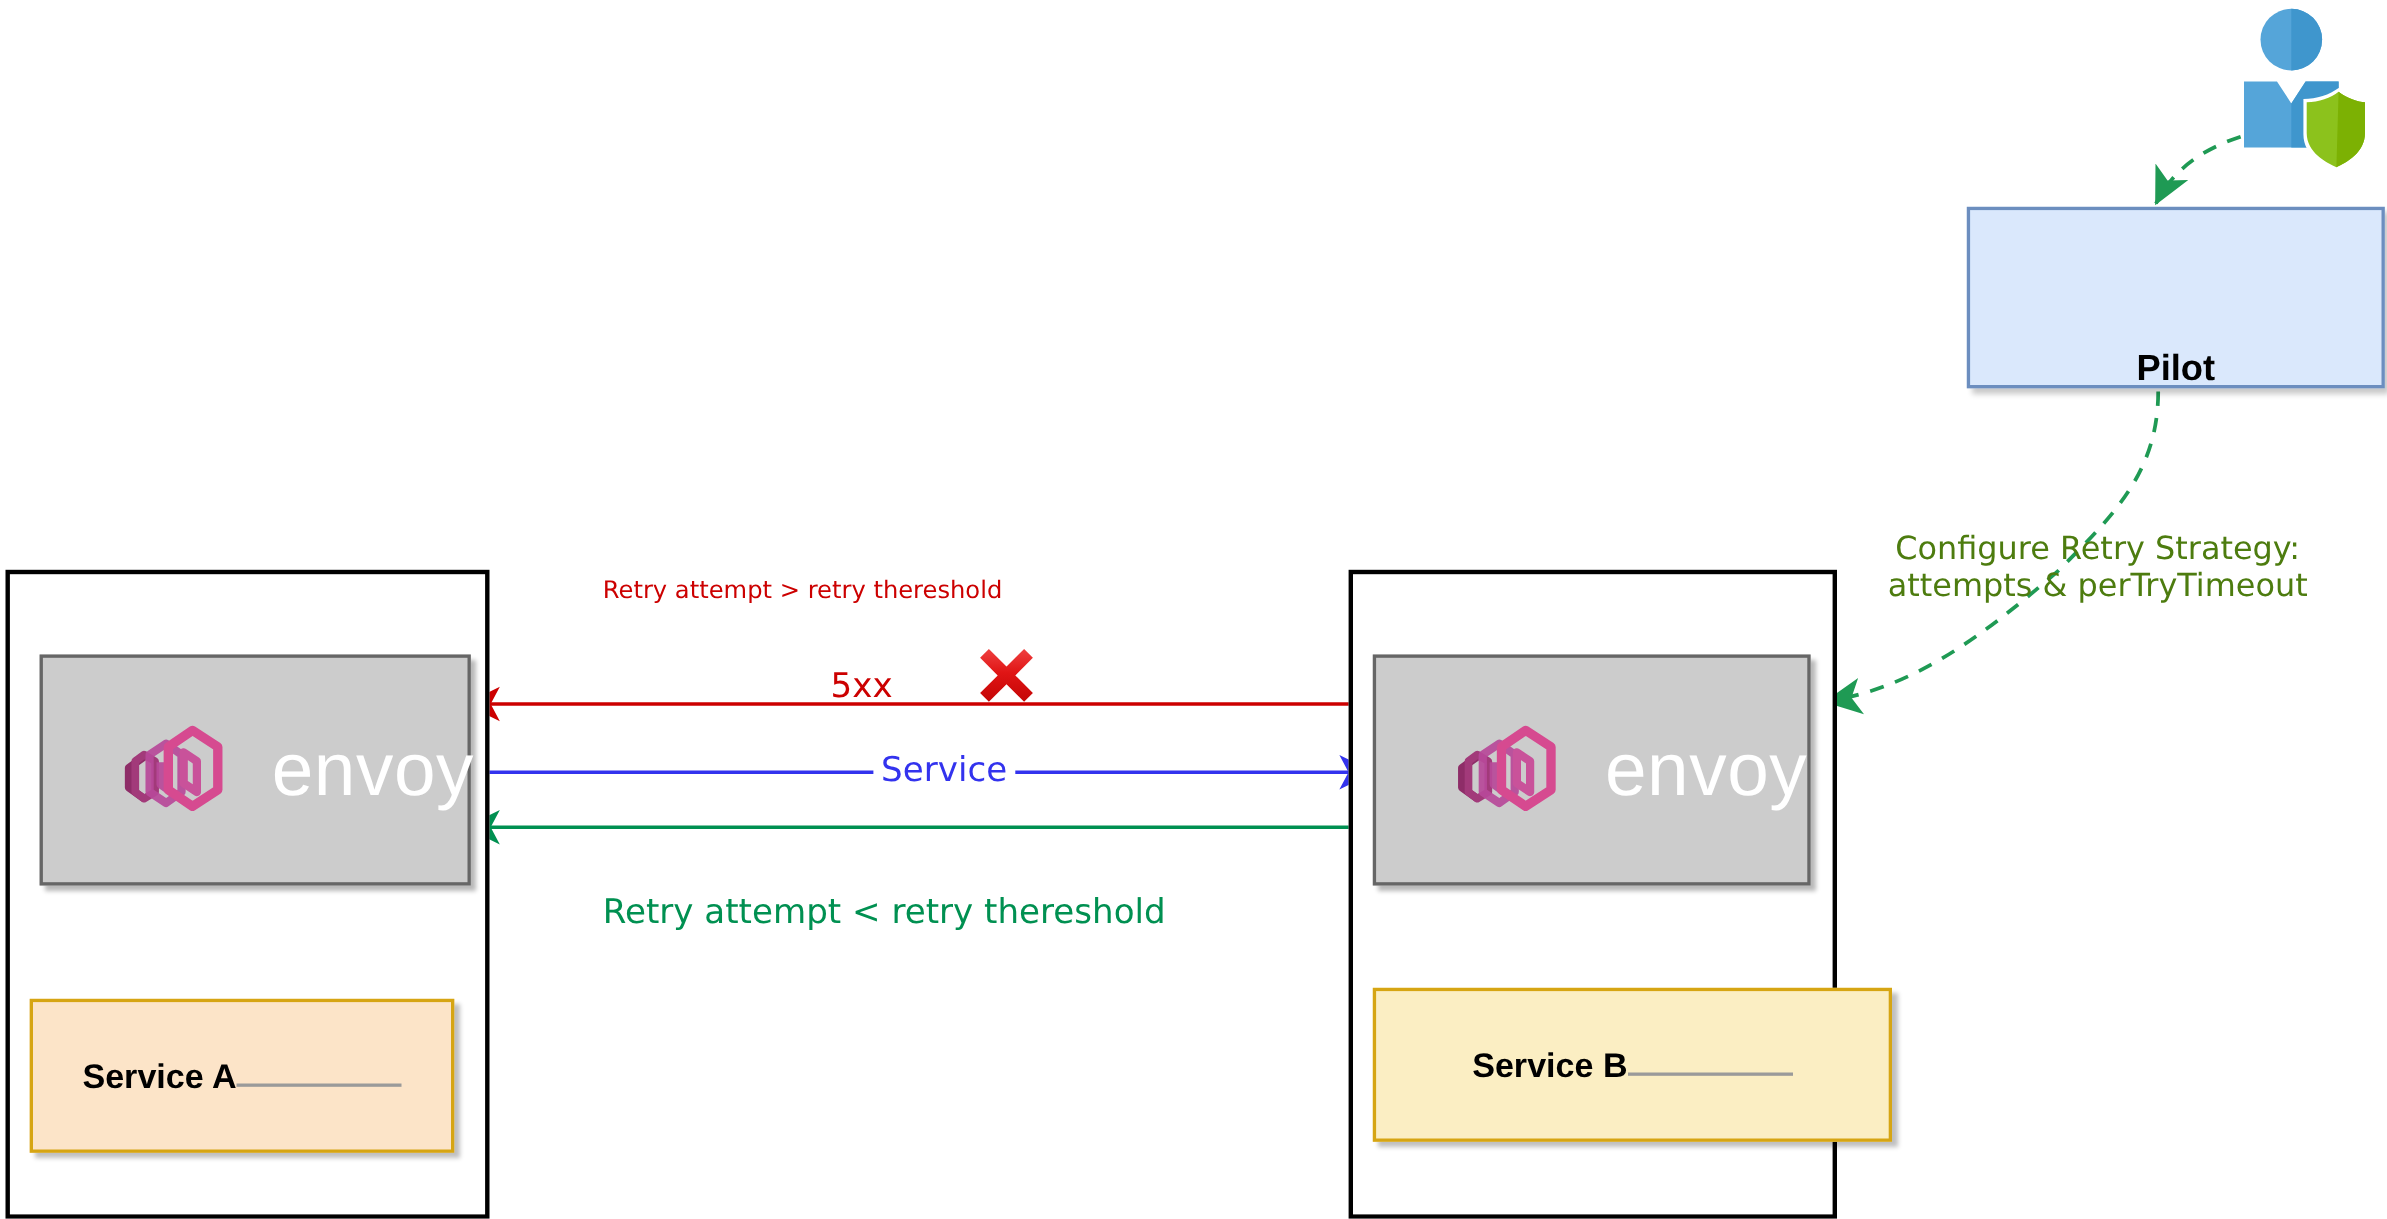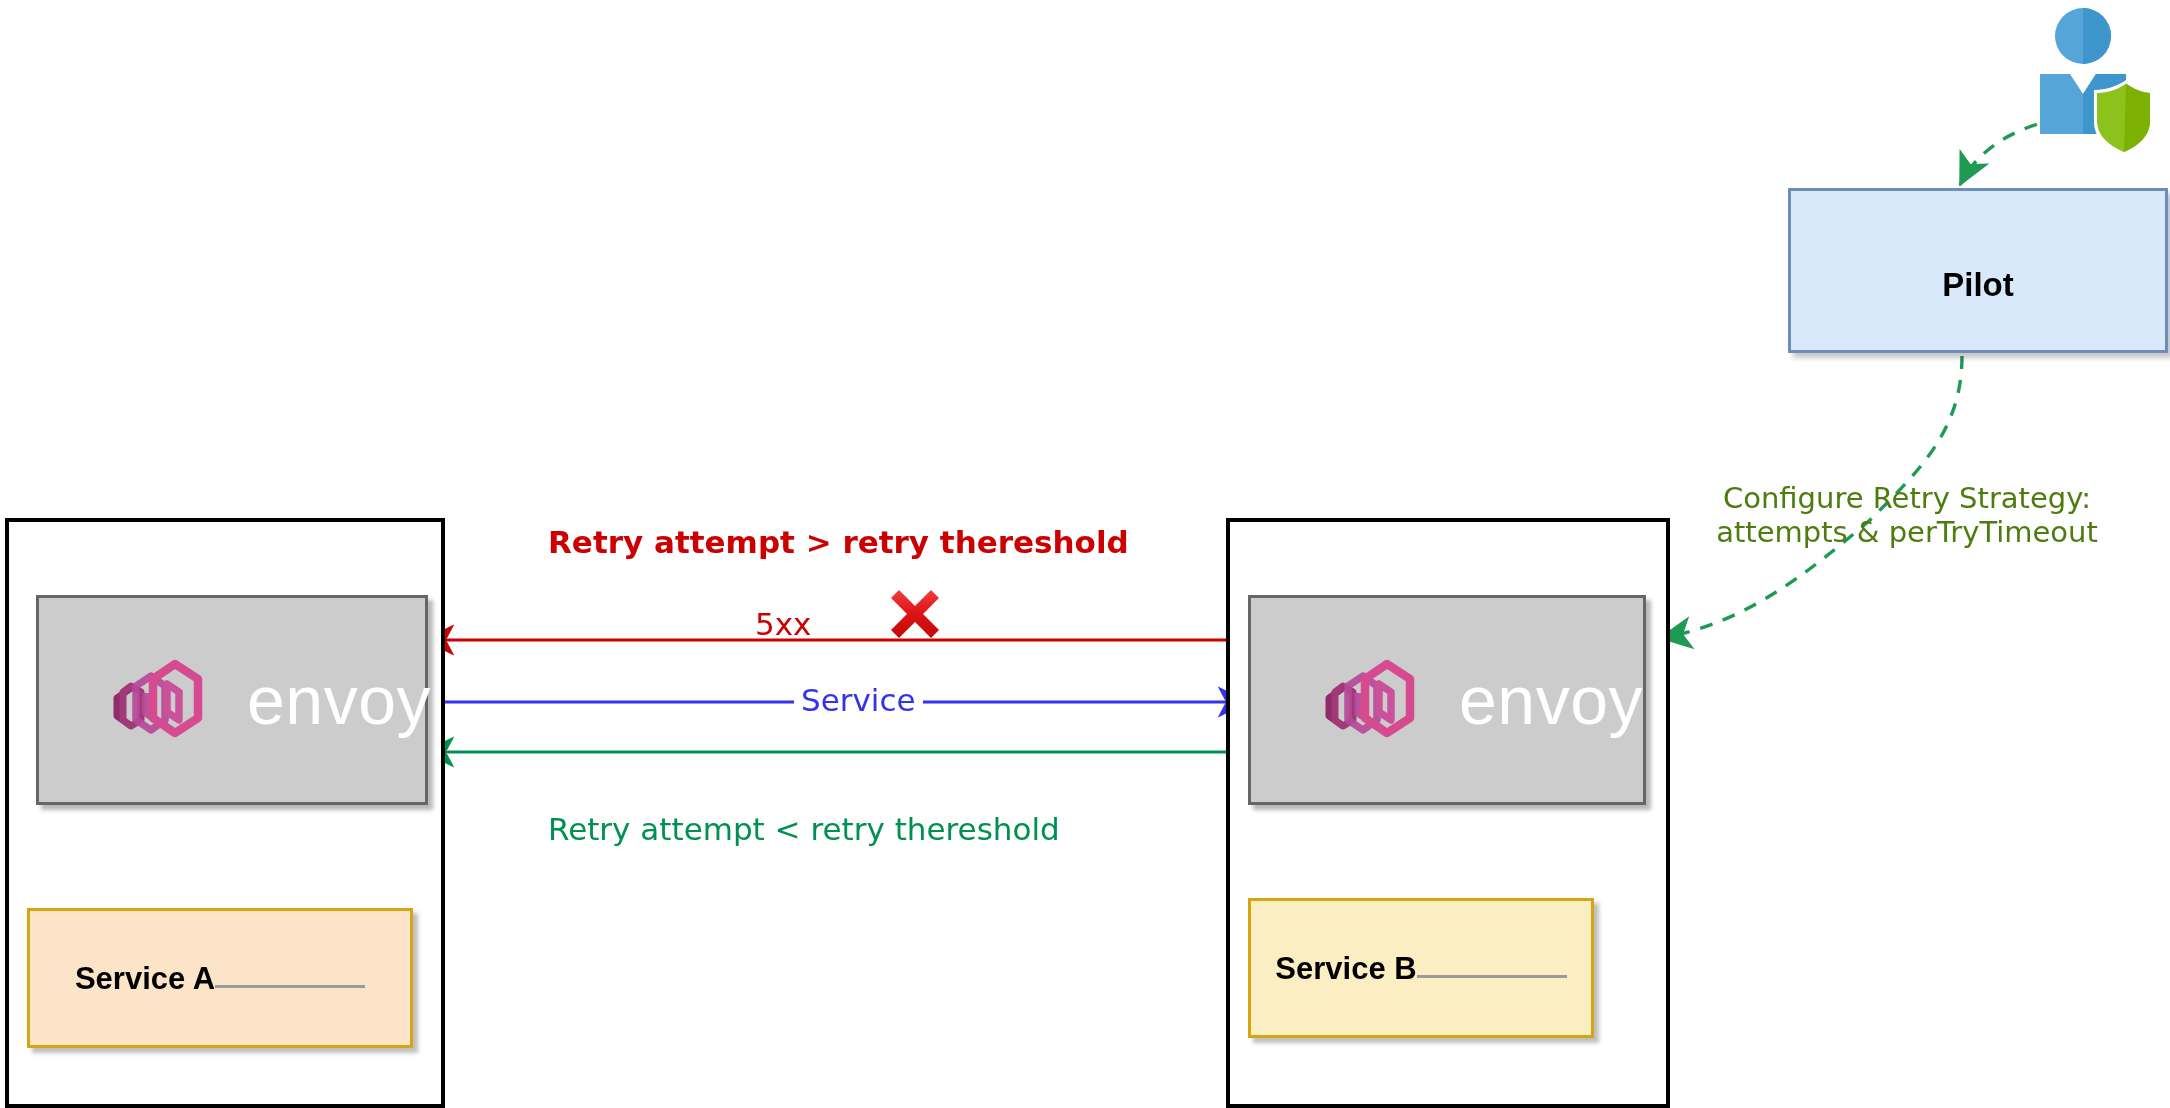--- a/index.html
+++ b/index.html
@@ -71,21 +71,21 @@
     display: flex;
     flex-direction: row;
     align-items: center;
     justify-content: center;
   }
   #service-a {
     left: 27px; top: 908px; width: 386px; height: 140px;
     background: #fce4c8;
   }
   #service-b {
-    left: 1248px; top: 898px; width: 346px; height: 140px;
+    left: 1248px; top: 898px; width: 472px; height: 140px;
     background: #fbeec3;
   }
   .service-label {
     font-family: "Liberation Sans", sans-serif;
     font-weight: bold;
     font-size: 31px;
     color: #000000;
     line-height: 1;
   }
   .service-rule {
@@ -97,21 +97,21 @@
 
   
   #pilot-box {
     position: absolute;
     left: 1788px; top: 188px; width: 380px; height: 165px;
     background: #dae8fc;
     border: 3px solid #6c8ebf;
     box-sizing: border-box;
     box-shadow: 5px 5px 5px rgba(0,0,0,0.22);
     display: flex;
-    align-items: center;
+    align-items: flex-end;
     justify-content: center;
     padding-top: 28px;
   }
   .pilot-label {
     font-family: "Liberation Sans", sans-serif;
     font-weight: bold;
     font-size: 33px;
     color: #000000;
     line-height: 1;
   }
@@ -127,22 +127,21 @@
     position: absolute;
     font-family: "DejaVu Sans", sans-serif;
     font-size: 30px;
     line-height: 1.16;
     white-space: nowrap;
     font-weight: 500;
   }
   #label-retry-gt {
     left: 548px; top: 525px;
     color: #cc0000;
-    font-size: 31px;
-    font-weight: bold;
+    font-size: 22px;
   }
   #label-5xx {
     left: 755px; top: 607px;
     color: #cc0000;
     font-size: 31px;
   }
   #label-request {
     left: 794px; top: 683px;
     color: #3333ee;
     font-size: 31px;

